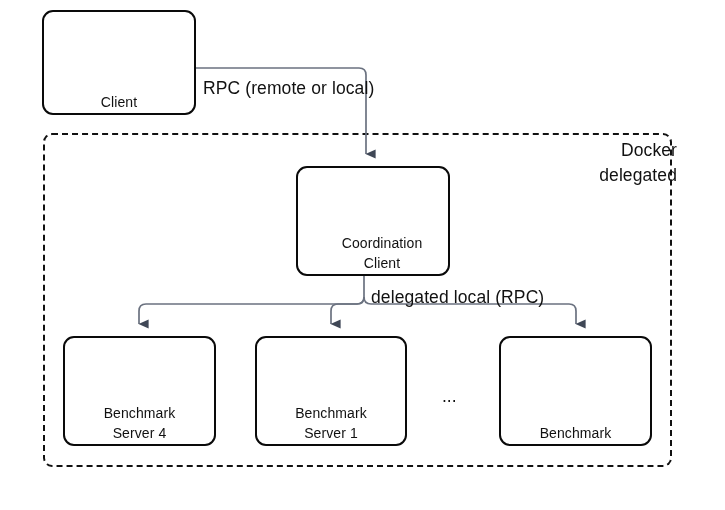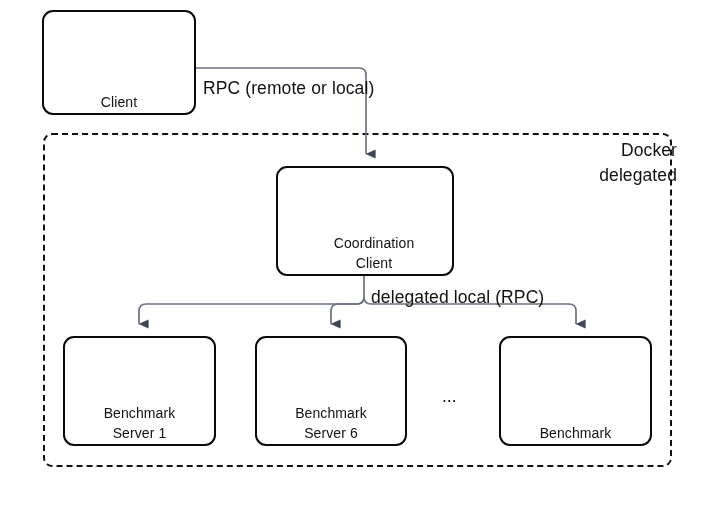--- a/index.html
+++ b/index.html
@@ -109,33 +109,33 @@
       <path d="M 364 297 Q 364 304 357 304 L 338 304 Q 331 304 331 311 L 331 324" fill="none" stroke="#6b7280" stroke-width="1.7" marker-end="url(#arrow)"></path>
 
       <path d="M 364 297 Q 364 304 371 304 L 569 304 Q 576 304 576 311 L 576 324" fill="none" stroke="#6b7280" stroke-width="1.7" marker-end="url(#arrow)"></path>
     </g>
   </svg>
 
   <div class="node" style="left:42px; top:10px; width:154px; height:105px;">
     <span class="ln">Client</span>
   </div>
 
-  <div class="node" style="left:276px; top:166px; width:178px; height:110px;padding-left:18px;">
+  <div class="node" style="left:296px; top:166px; width:154px; height:110px;padding-left:18px;">
     <span class="ln">Coordination</span>
     <span class="ln">Client</span>
   </div>
 
   <div class="node" style="left:63px; top:336px; width:153px; height:110px;">
     <span class="ln">Benchmark</span>
-    <span class="ln">Server 1</span>
+    <span class="ln">Server 4</span>
   </div>
 
   <div class="node" style="left:255px; top:336px; width:152px; height:110px;">
     <span class="ln">Benchmark</span>
-    <span class="ln">Server 6</span>
+    <span class="ln">Server 1</span>
   </div>
 
   <div class="node" style="left:499px; top:336px; width:153px; height:110px;">
     <span class="ln">Benchmark</span>
   </div>
 
   <div class="ellipsis" style="left:442px; top:388px;">...</div>
 
   <div class="edge-label" style="left:203px; top:40px;margin-top:36px;">RPC (remote or local)</div>
 

